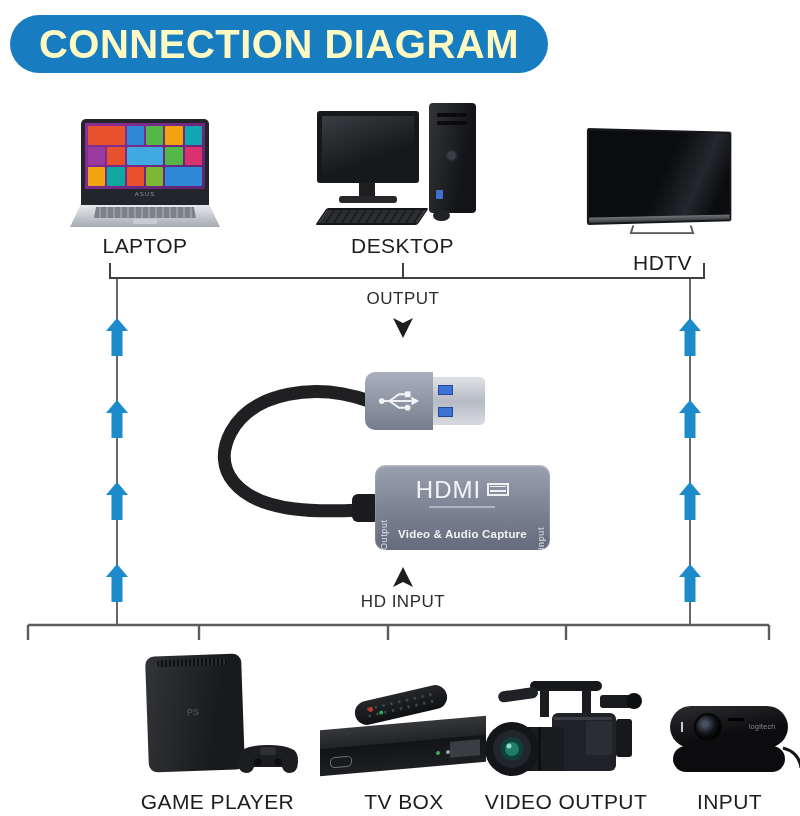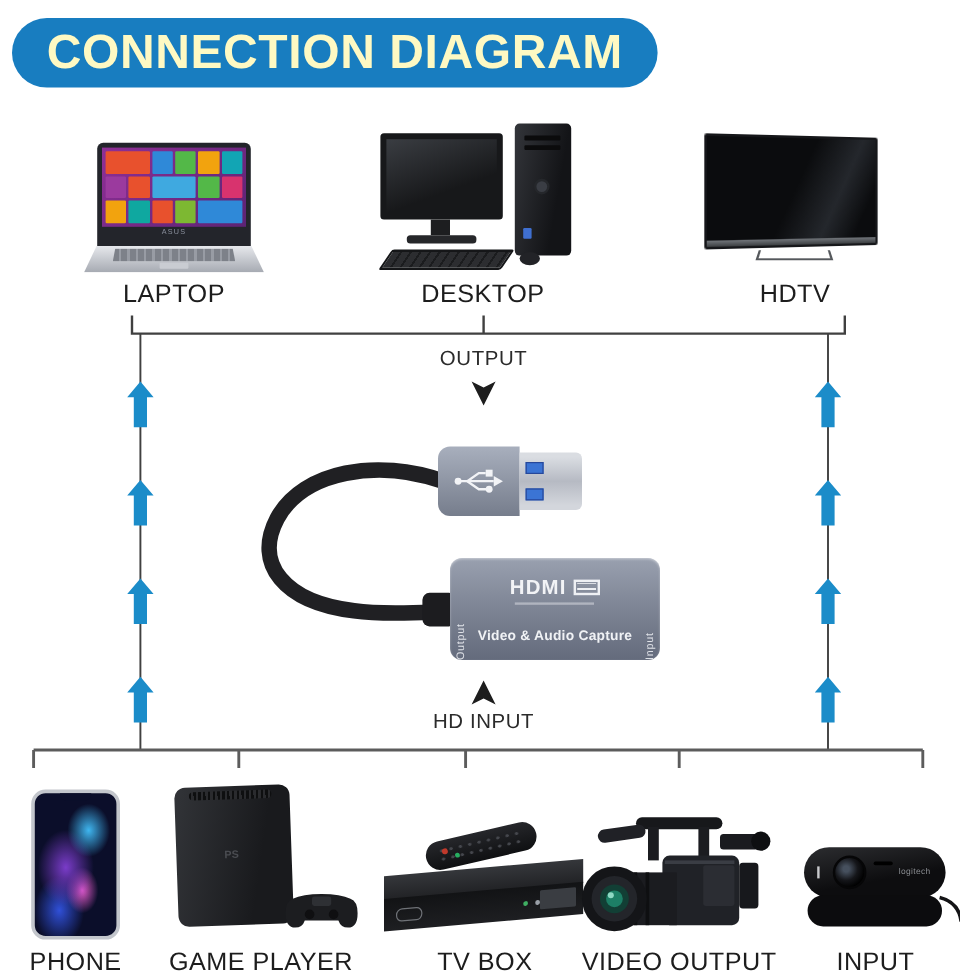--- a/index.html
+++ b/index.html
@@ -133,21 +133,21 @@
   .cap-body{position:absolute;left:190px;top:105px;width:175px;height:85px;border-radius:10px;
     background:linear-gradient(#99a0af 0%,#7e8595 48%,#646b7c 100%);
     box-shadow:inset 0 1px 2px rgba(255,255,255,.45);display:flex;align-items:center;justify-content:center;}
   .strain{position:absolute;left:167px;top:134px;width:28px;height:28px;border-radius:6px;background:#1c1c1f;}
   .v-label{position:absolute;top:0;bottom:0;display:flex;align-items:center;writing-mode:vertical-rl;transform:rotate(180deg);
     font-size:9px;color:#e9ebf0;letter-spacing:.6px;opacity:.92;}
   .v-left{left:4px;}
   .v-right{right:4px;}
   .cap-center{text-align:center;color:#f0f2f5;}
   .hdmi-row{display:flex;align-items:center;justify-content:center;}
-  .hdmi-word{font-size:17px;font-weight:700;letter-spacing:1px;color:#f2f3f6;}
+  .hdmi-word{font-size:24px;font-weight:400;letter-spacing:1px;color:#f2f3f6;}
   .hdmi-badge{width:22px;height:13px;border:2px solid #eef0f4;margin-left:6px;box-sizing:border-box;
     background:repeating-linear-gradient(180deg,#eef0f4 0 2px,transparent 2px 5px);background-clip:content-box;padding:1px;}
   .hdmi-sub{width:66px;height:2px;background:#dfe2e8;opacity:.5;margin:2px auto 0;}
   .cap-caption{font-size:11.5px;font-weight:700;letter-spacing:.2px;margin-top:20px;}
 </style>
 </head>
 <body>
 
 <div class="stage">
 
@@ -223,21 +223,21 @@
         <div class="tw-slot" style="top:18px"></div>
         <div class="tw-btn"></div>
         <div class="tw-badge"></div>
       </div>
       <div class="kbd"></div>
       <div class="mouse"></div>
     </div>
     <div class="device-label">DESKTOP</div>
   </div>
 
-  <div class="device" style="left:580px;top:104px;width:165px;height:154px;align-items:center;">
+  <div class="device" style="left:580px;top:121px;width:165px;height:154px;align-items:center;">
     <div class="tv-art">
       <div class="tv-panel">
         <div class="tv-strip"></div>
       </div>
       <div class="tv-stand"></div>
     </div>
     <div class="device-label">HDTV</div>
   </div>
 
   <div class="capture">
@@ -269,26 +269,20 @@
         <div class="hdmi-row">
           <span class="hdmi-word">HDMI</span>
           <span class="hdmi-badge"></span>
         </div>
         <div class="hdmi-sub"></div>
         <div class="cap-caption">Video &amp; Audio Capture</div>
       </div>
     </div>
   </div>
 
-  <div class="device" style="left:13px;top:658px;width:100px;height:156px;">
-    <div class="phone-art">
-      <div class="phone-notch"></div>
-    </div>
-    <div class="device-label">PHONE</div>
-  </div>
 
   <div class="device" style="left:125px;top:644px;width:185px;height:170px;">
     <div class="game-art">
       <div class="console">
         <div class="console-vent"></div>
         <div class="ps-logo">PS</div>
       </div>
       <svg class="pad-svg" width="64" height="40" viewBox="0 0 64 40">
         <path d="M8,12 Q2,14 2,24 Q2,36 10,36 Q16,36 18,30 L46,30 Q48,36 54,36 Q62,36 62,24 Q62,14 56,12 Q48,8 32,8 Q16,8 8,12 Z" fill="#1c1d20"></path>
         <rect x="24" y="10" width="16" height="8" rx="2" fill="#2e3034"></rect>

